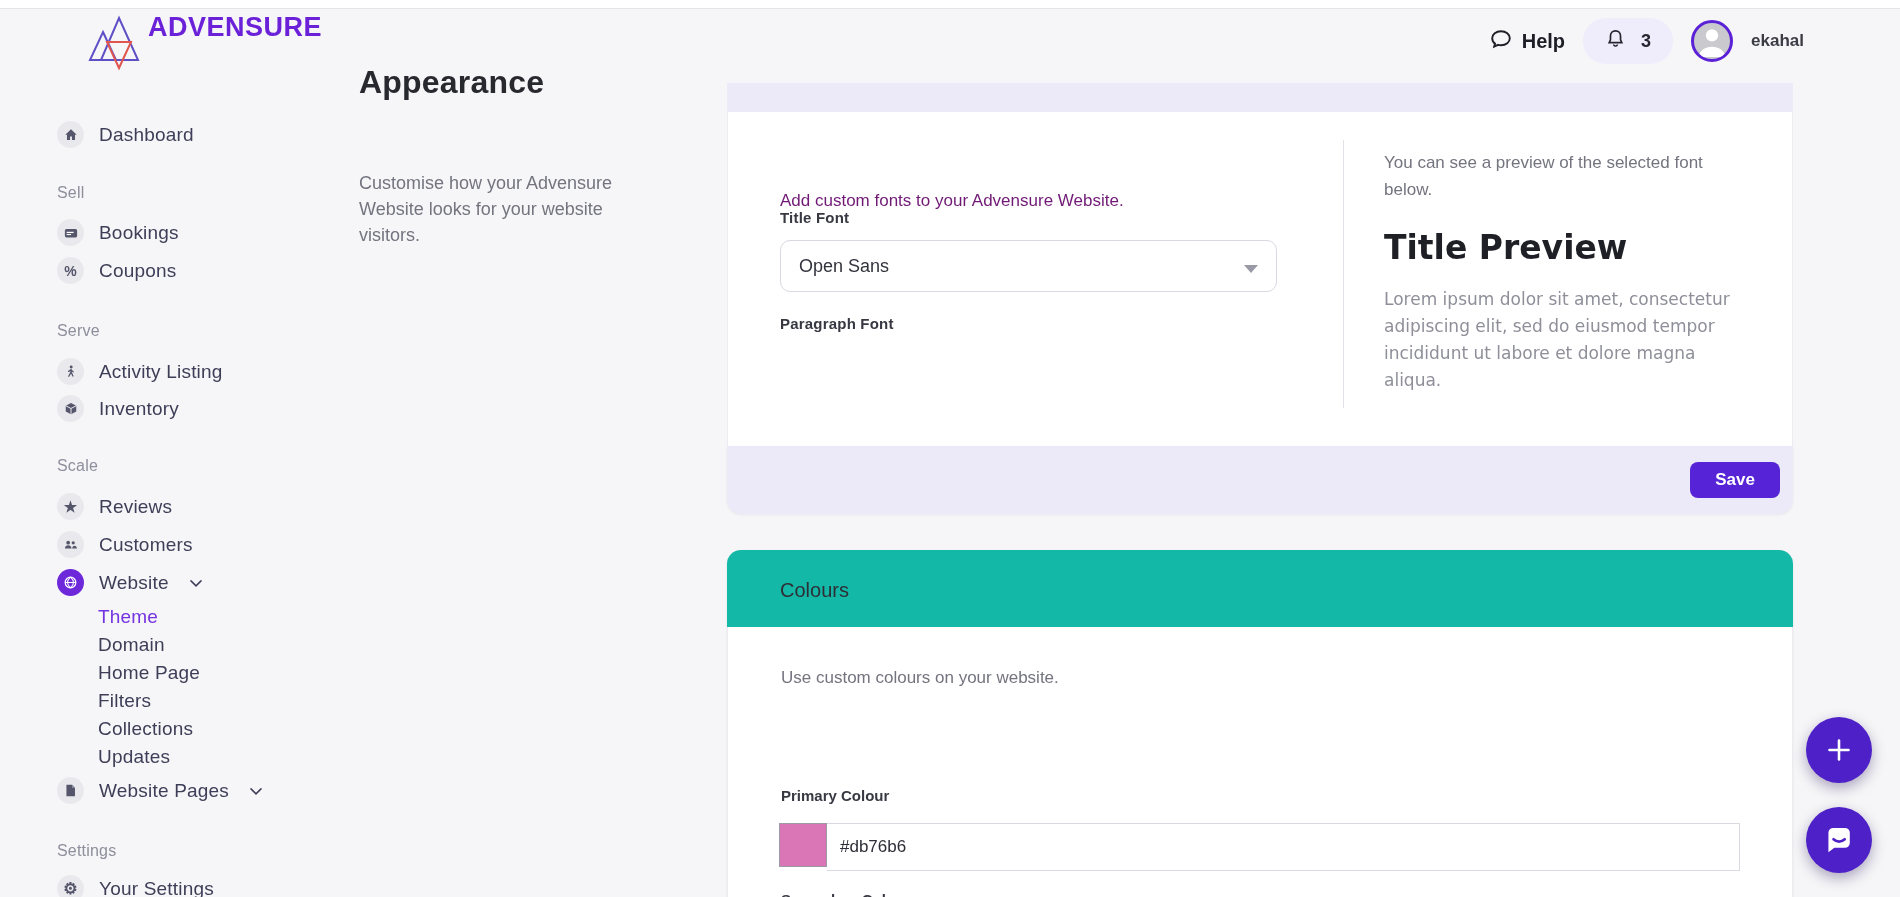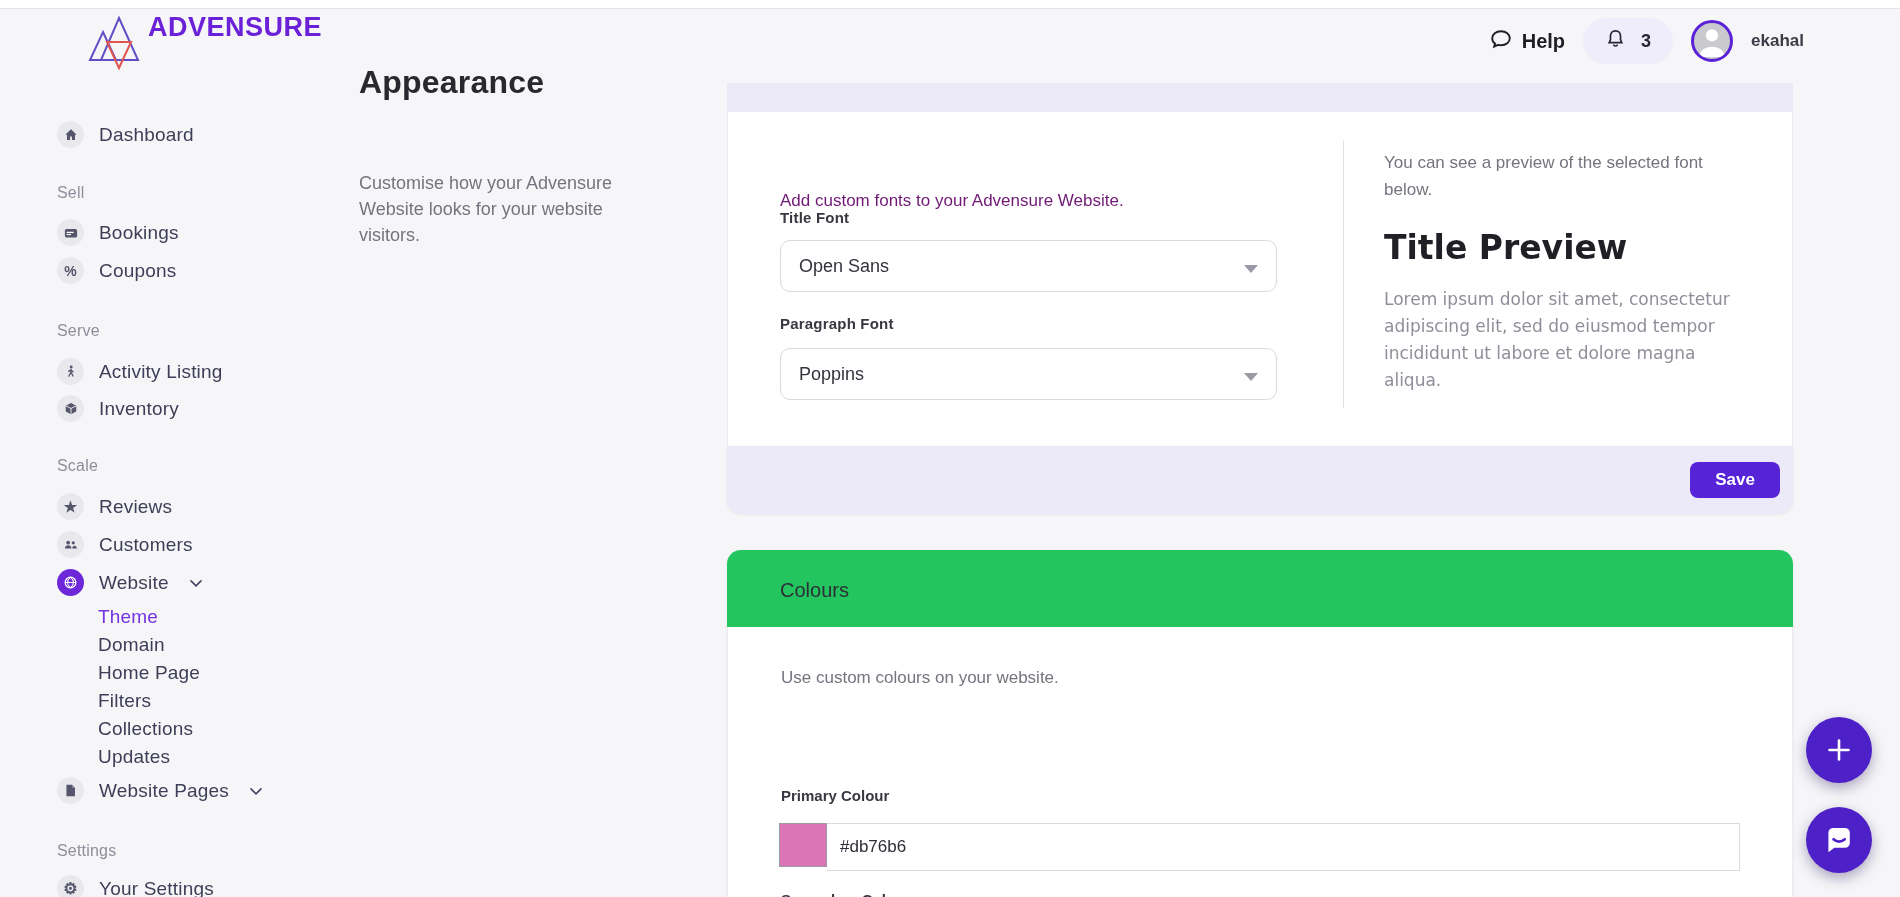--- a/index.html
+++ b/index.html
@@ -63,21 +63,21 @@
     line-height:27px; color:#8f8f9a; font-family:"DejaVu Sans", sans-serif; }
   .save-bar { position:absolute; left:727px; top:446px; width:1066px; height:68px; background:#ece9f8;
     border-radius:0 0 14px 14px; box-shadow:0 1px 3px rgba(20,20,40,.06); }
   .save-btn { position:absolute; left:963px; top:16px; width:90px; height:36px; background:#5623d6;
     color:#fff; font-size:17px; font-weight:700; border:none; border-radius:8px; cursor:pointer;
     font-family:"Liberation Sans", sans-serif; }
 
   
   .colours-card { position:absolute; left:727px; top:550px; width:1066px; height:362px;
     border-radius:14px 14px 0 0; box-shadow:0 1px 3px rgba(20,20,40,.06); overflow:hidden; }
-  .colours-head { position:relative; width:100%; height:77px; background:#22c55e; }
+  .colours-head { position:relative; width:100%; height:77px; background:#14b8a6; }
   .colours-title { position:absolute; left:53px; top:29px; font-size:20px; color:#2e2e36; }
   .colours-body { position:relative; width:100%; height:285px; background:#ffffff;
     border-left:1px solid #ebebf0; border-right:1px solid #ebebf0; }
   .colours-intro { position:absolute; left:53px; top:41px; font-size:17px; color:#74747f; }
   .c-label { position:absolute; left:53px; font-size:15px; font-weight:700; color:#383842; }
   .c-row { position:absolute; left:51px; width:961px; height:44px; display:flex; border-radius:3px; }
   .c-swatch { width:48px; height:44px; border:1px solid #9b9ba3; flex:0 0 auto; }
   .c-input { flex:1; height:48px; background:#fff; border:1px solid #d9d9e1; border-left:none;
     display:flex; align-items:center; padding-left:13px; font-size:17px; color:#2e2e38; }
 
@@ -254,24 +254,20 @@
   <div class="fonts-body"></div>
   <div class="fonts-intro">Add custom fonts to your Advensure Website.</div>
 
   <div class="field-label" style="left:780px; top:209px">Title Font</div>
   <div class="select" style="top:240px">
     <span>Open Sans</span>
     <span class="caret"></span>
   </div>
 
   <div class="field-label" style="left:780px; top:315px">Paragraph Font</div>
-  <div class="select" style="top:348px">
-    <span>Poppins</span>
-    <span class="caret"></span>
-  </div>
 
   <div class="v-divider"></div>
   <div class="preview-hint">You can see a preview of the selected font below.</div>
   <div class="preview-title">Title Preview</div>
   <div class="preview-para">Lorem ipsum dolor sit amet, consectetur adipiscing elit, sed do eiusmod tempor incididunt ut labore et dolore magna aliqua.</div>
 
   <div class="save-bar">
     <button class="save-btn">Save</button>
   </div>
 

